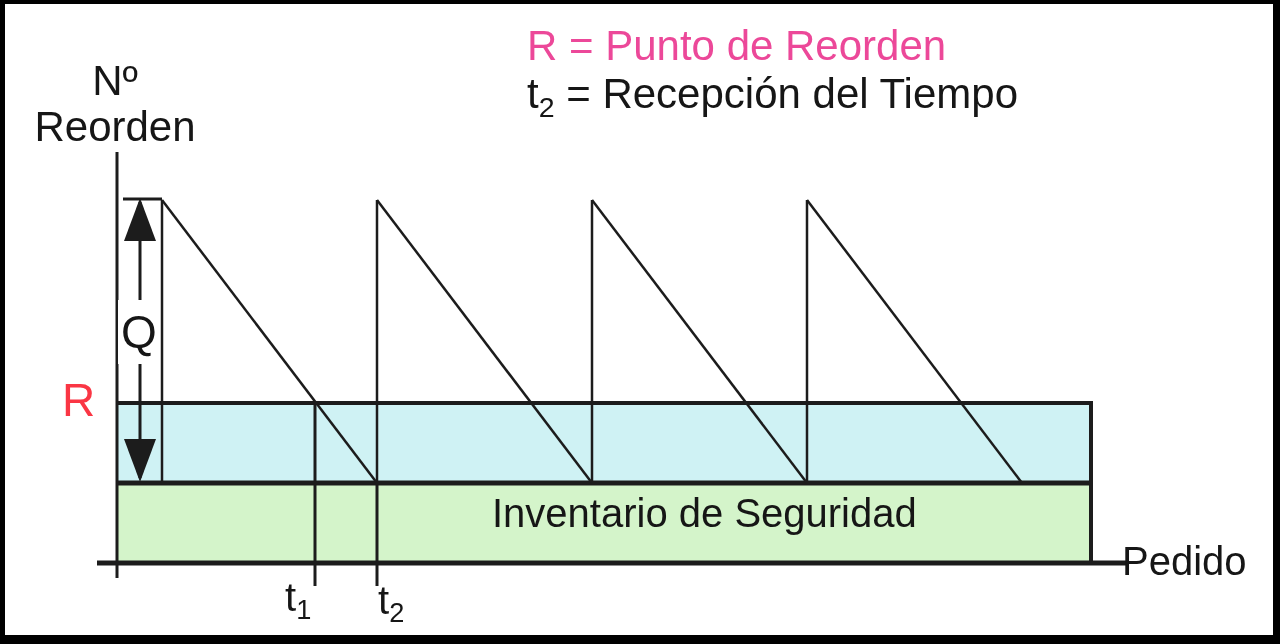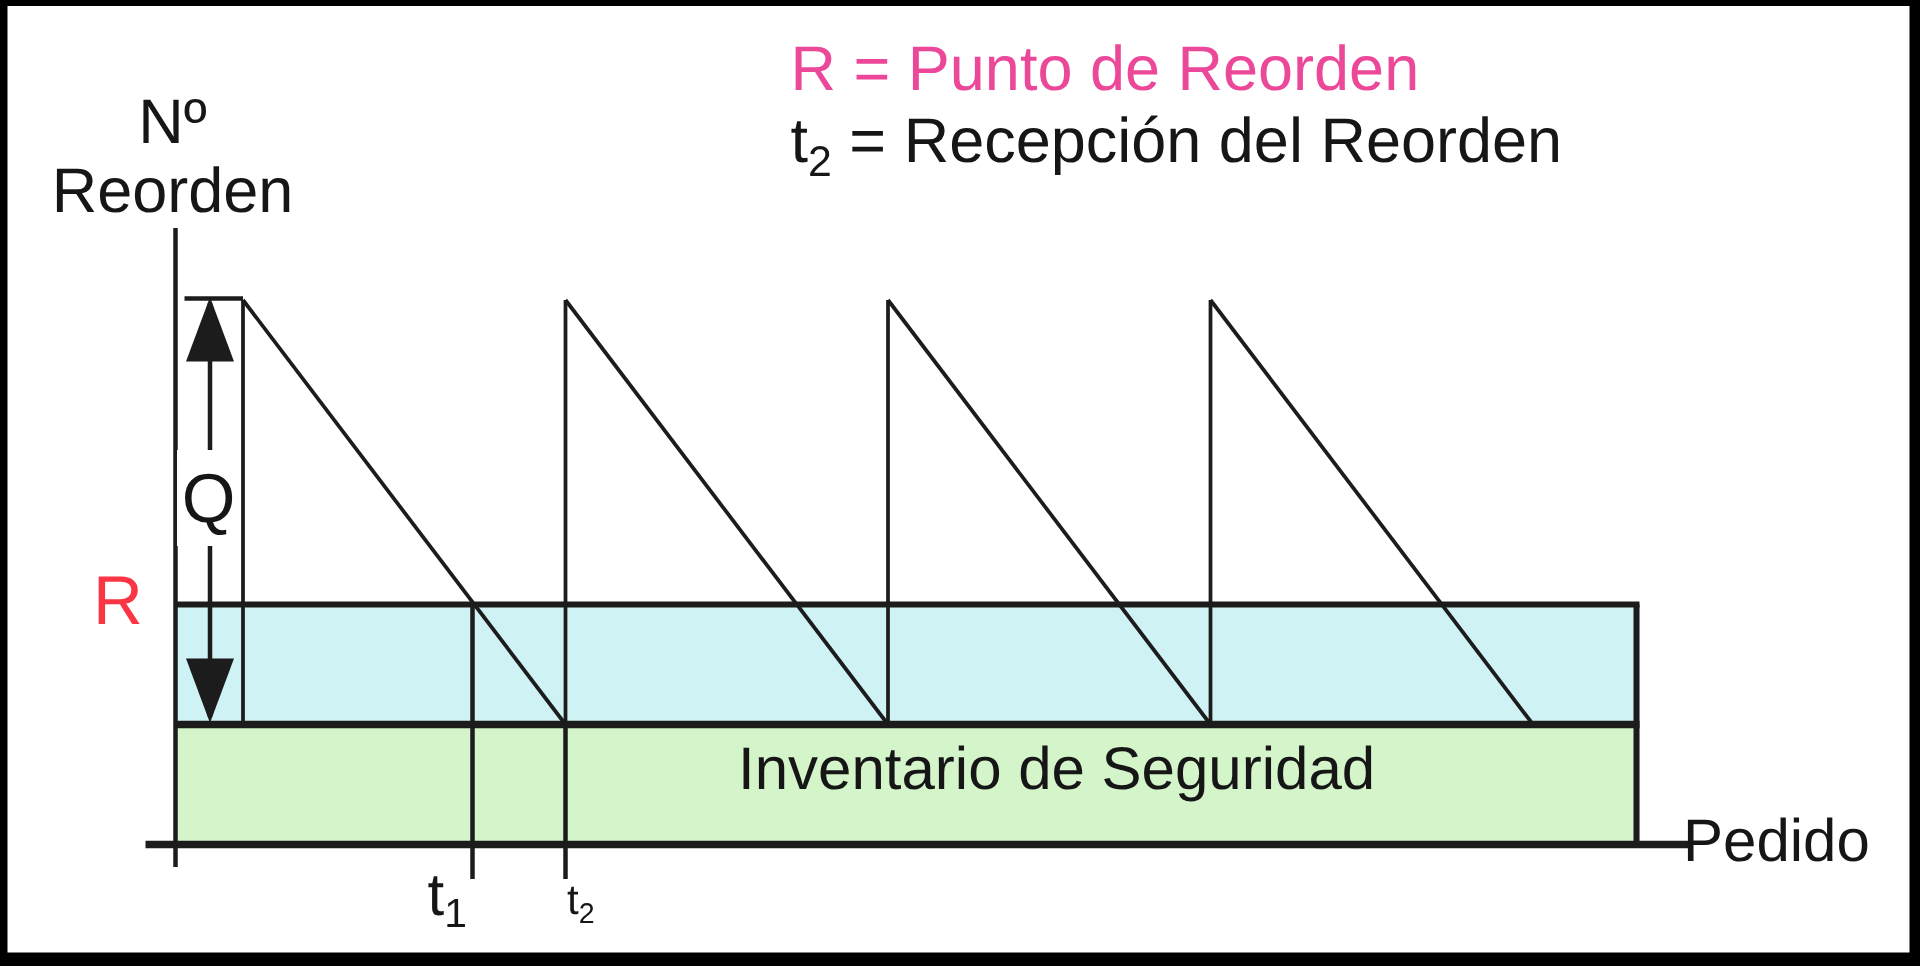--- a/index.html
+++ b/index.html
@@ -11,21 +11,21 @@
   .lbl{position:absolute;z-index:2;white-space:nowrap;}
   sub{font-size:68%;line-height:0;position:relative;vertical-align:baseline;top:0.3em;}
   .legend{left:527px;top:22px;font-size:42px;line-height:48px;}
   .ylabel{left:15px;top:58px;width:200px;text-align:center;font-size:42px;line-height:46px;}
   .r-label{left:62px;top:376px;font-size:46px;line-height:48px;}
   .q-label{left:118px;top:300px;width:42px;height:64px;background:#ffffff;
            font-size:46px;line-height:64px;text-align:center;}
   .safety-label{left:492px;top:490px;font-size:40px;line-height:46px;}
   .x-label{left:1122px;top:539px;font-size:40px;line-height:44px;}
   .t1{left:285px;top:574px;font-size:40px;line-height:46px;}
-  .t2{left:378px;top:577px;font-size:28px;line-height:46px;}
+  .t2{left:378px;top:577px;font-size:40px;line-height:46px;}
   .frame-border{position:absolute;inset:0;border:solid #000000;border-width:4px 7px 9px 5px;
                 z-index:3;pointer-events:none;}
 </style>
 </head>
 <body>
 
 <div class="frame">
 
   <svg id="plot-svg" viewBox="0 0 1280 644">
       <rect x="117" y="403" width="976" height="80" fill="#cff2f4"></rect>
@@ -54,21 +54,21 @@
   <div class="lbl ylabel">
     <div>Nº</div>
     <div>Reorden</div>
   </div>
 
   <div class="lbl legend">
     <div class="legend-line" style="color: #ec4899;">
       <span>R</span><sub></sub><span> = Punto de Reorden</span>
     </div>
     <div class="legend-line">
-      <span>t</span><sub>2</sub><span> = Recepción del Reorden</span>
+      <span>t</span><sub>2</sub><span> = Recepción del Tiempo</span>
     </div>
   </div>
 
   <div class="lbl r-label" style="color: rgb(250, 54, 68);">R</div>
 
   <div class="lbl q-label">Q</div>
 
   <div class="lbl safety-label">Inventario de Seguridad</div>
 
   <div class="lbl t1">

